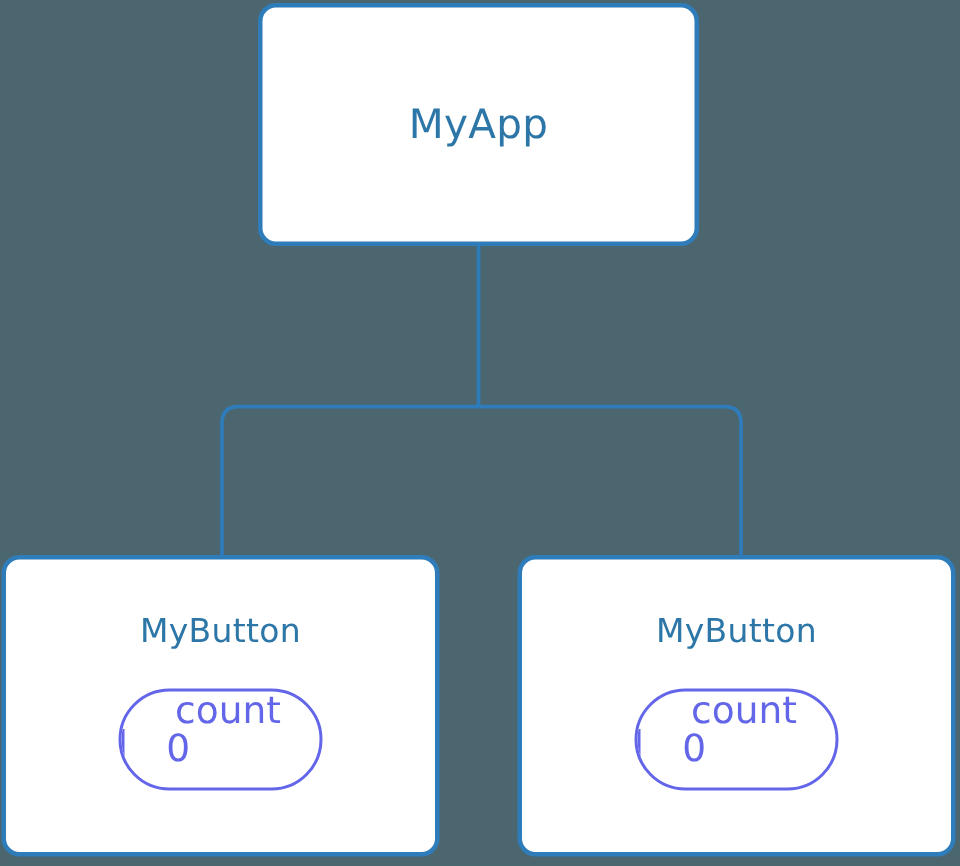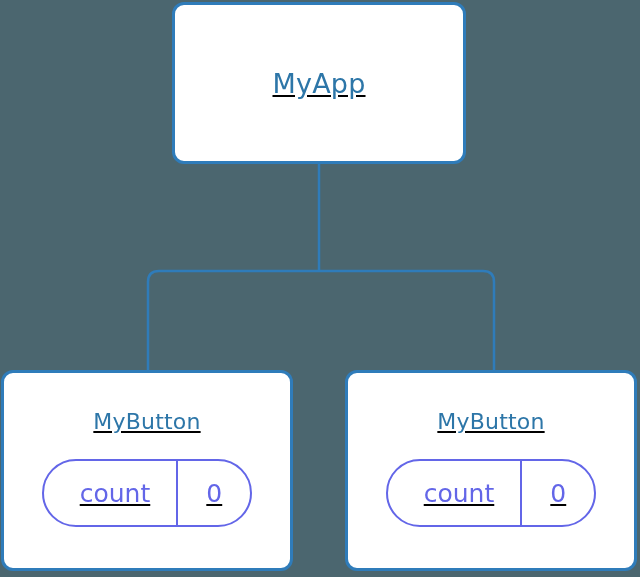--- a/index.html
+++ b/index.html
@@ -33,21 +33,20 @@
   .node {
     position: absolute;
     z-index: 2;
     box-sizing: border-box;
     background: #ffffff;
     border: 3px solid #2f7cba;
     border-radius: 12px;
     display: flex;
     flex-direction: column;
     align-items: center;
-    text-decoration: underline;
   }
   .node-root {
     left: 172px;
     top: 2px;
     width: 294px;
     height: 162px;
     justify-content: center;
   }
   .node-child {
     width: 292px;
@@ -74,20 +73,21 @@
   
   .state-pill {
     margin-top: 26px;
     height: 64px;
     display: flex;
     align-items: stretch;
     border: 2px solid #6366e8;
     border-radius: 999px;
     background: #ffffff;
     overflow: hidden;
+    flex-direction: column;
   }
   .state-key, .state-value {
     display: flex;
     align-items: center;
     justify-content: center;
     color: #6366e8;
     font-size: 25px;
     line-height: 1;
     white-space: nowrap;
   }

